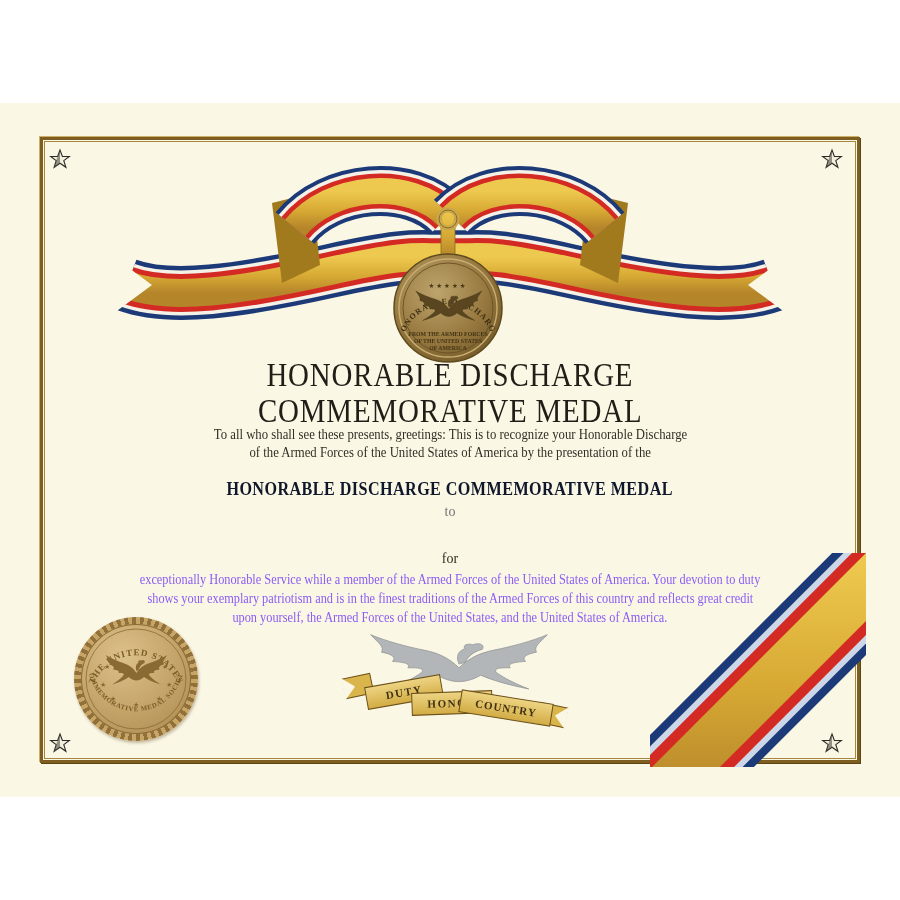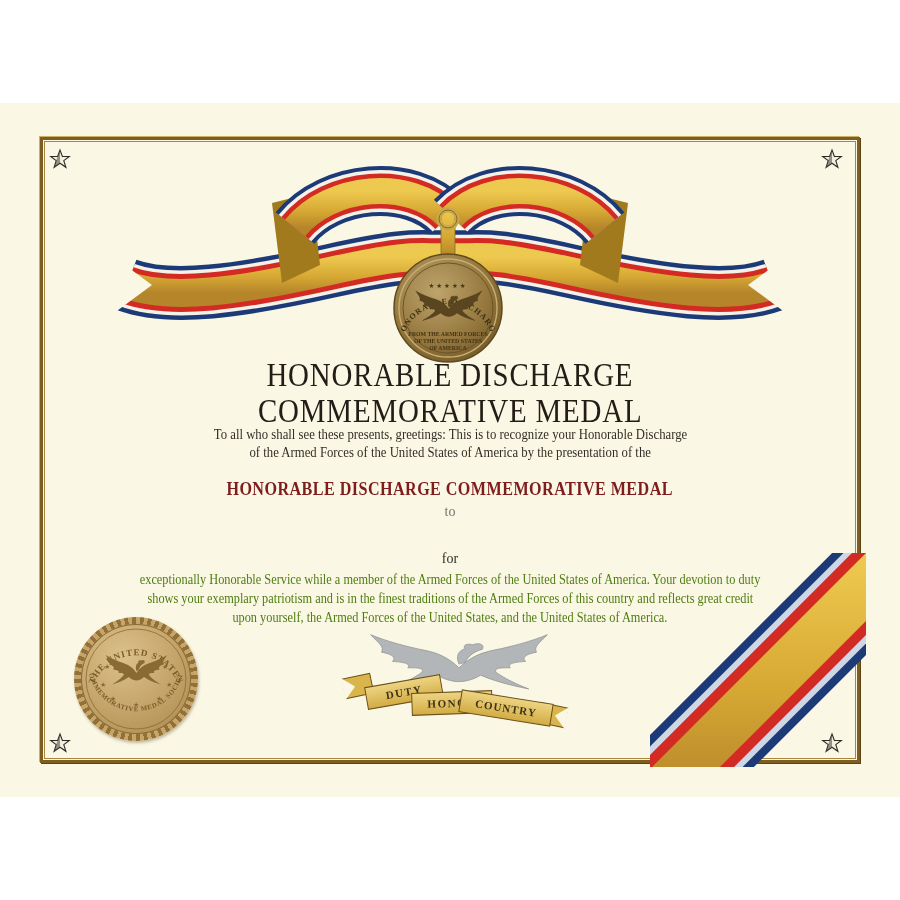--- a/index.html
+++ b/index.html
@@ -10,24 +10,24 @@
   .frame-outer{position:absolute;left:40px;top:34px;right:40px;bottom:34px;
         border:3px solid #7d5e20;
         box-shadow:-1px -1px 0 #cdb066, 1px 1px 0 #5e4413;}
   .frame-inner{position:absolute;inset:1px;border:1px solid #a8853c;}
   .decor{position:absolute;inset:0;}
   .txt{position:absolute;left:0;width:100%;text-align:center;color:#2b2620;}
   .cline span{display:inline-block;transform:scaleX(.85);
         transform-origin:50% 50%;white-space:nowrap;}
   .title{top:254px;font-size:34px;line-height:36px;color:#221d17;letter-spacing:1px;}
   .greeting{top:322px;font-size:15px;line-height:18px;color:#332e26;}
-  .award{top:375px;font-size:19px;font-weight:bold;letter-spacing:.5px;color:#7f1d1d;}
+  .award{top:375px;font-size:19px;font-weight:bold;letter-spacing:.5px;color:#0f172a;}
   .small-to{top:401px;font-size:14px;color:#737373;}
   .small-for{top:448px;font-size:14px;color:#332e26;}
-  .body-par{top:467px;font-size:14.5px;line-height:19px;color:#4d7c0f;}
+  .body-par{top:467px;font-size:14.5px;line-height:19px;color:#8b5cf6;}
 
   
   .band path{fill:none;stroke-linecap:butt;}
   .s-navy{stroke:#1d3a78;}
   .s-white{stroke:#f4f1e6;}
   .s-red{stroke:#d42a24;}
   .s-gold{stroke:url(#gg);}
   .tail .s-navy{stroke-width:54px;} .tail .s-white{stroke-width:45px;}
   .tail .s-red{stroke-width:38px;}  .tail .s-gold{stroke-width:28px;}
   .arc .s-navy{stroke-width:50px;}  .arc .s-white{stroke-width:42px;}

